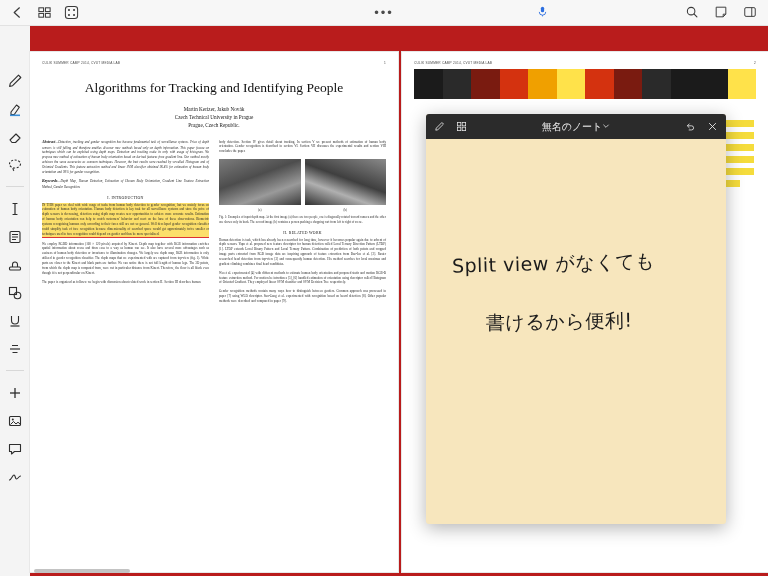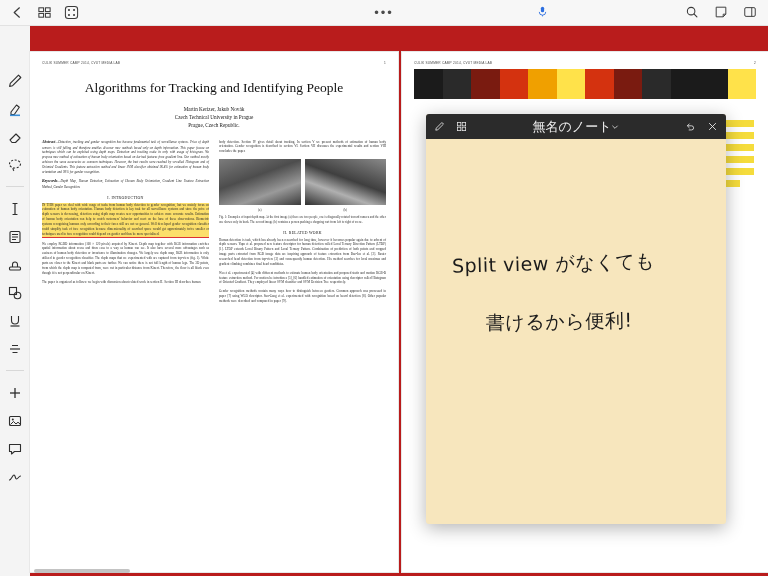--- a/index.html
+++ b/index.html
@@ -139,21 +139,21 @@
     overflow: hidden;
   }
   .note-bar {
     height: 25px; background: #2b2b2b;
     display: flex; align-items: center;
     padding: 0 7px; gap: 10px;
     color: #f0f0f0;
   }
   .note-title {
     margin-left: auto; margin-right: auto;
-    font-size: 13px; color: #efefef;
+    font-size: 10px; color: #efefef;
     display: flex; align-items: center; 
   }
   .note-bar .nic { width: 12px; height: 12px; color: #eaeaea; display:flex; align-items:center; justify-content:center;}
   .note-body { position: relative; height: 385px; }
   .ink {
     position: absolute;
     color: #1b1b1b;
     font-family: "DejaVu Sans", sans-serif;
     white-space: nowrap;
   }

